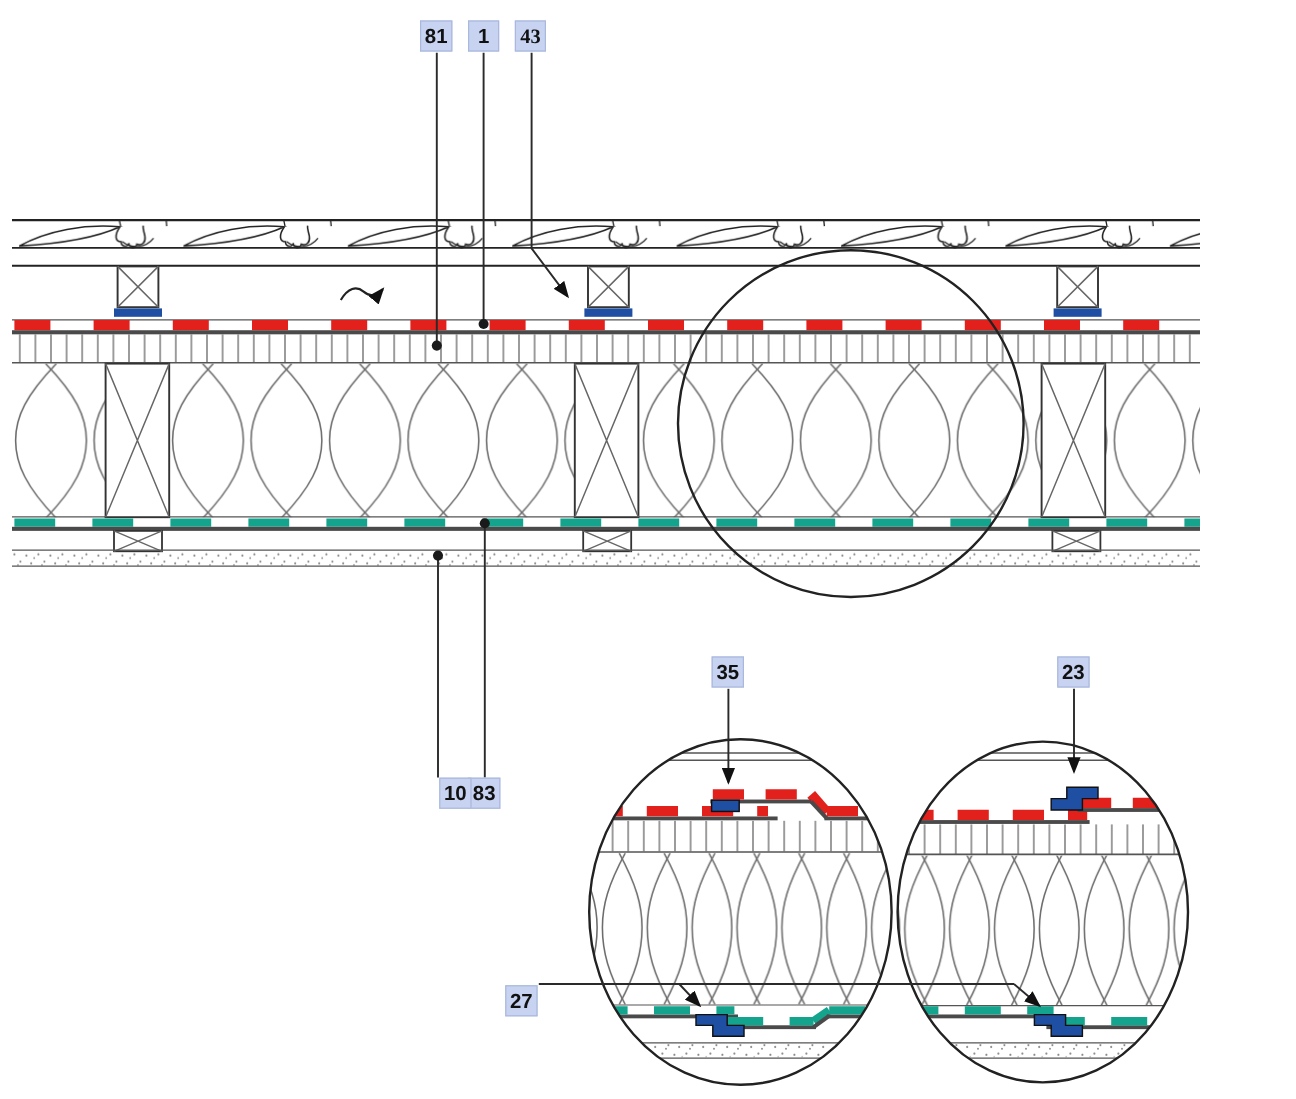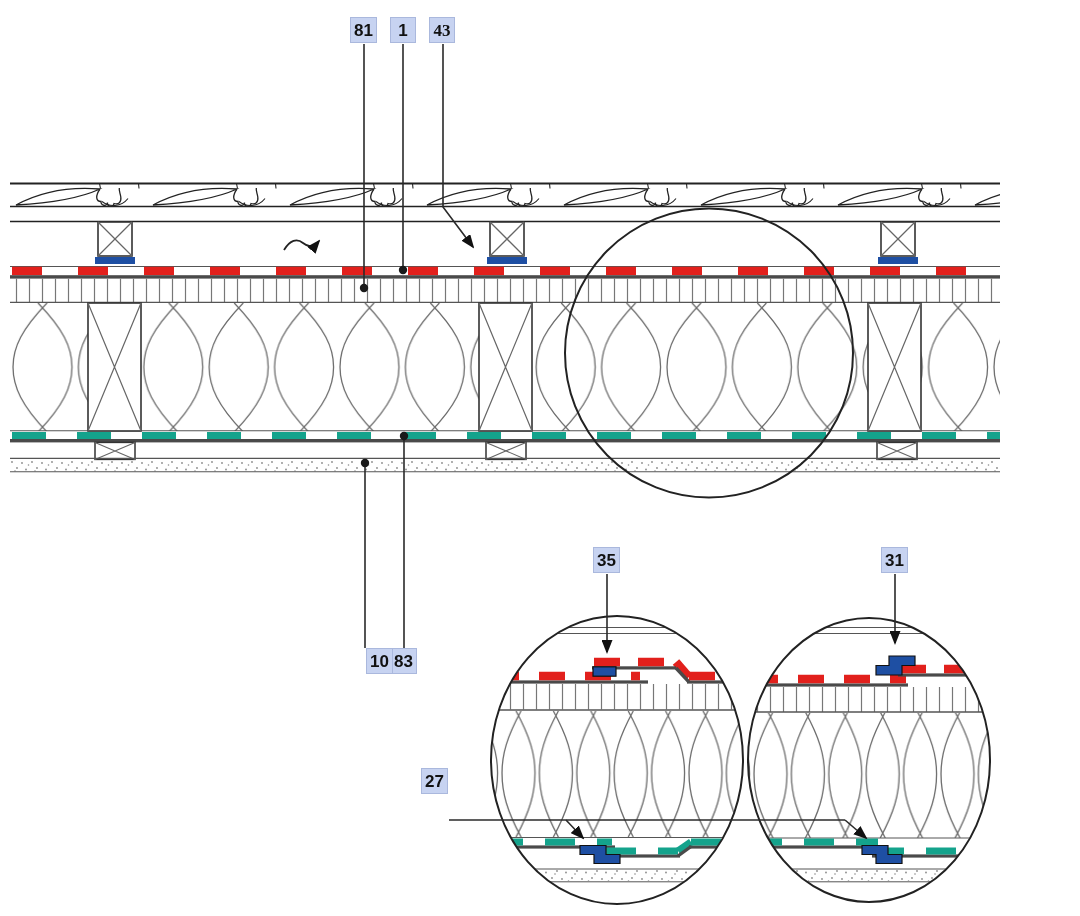--- a/index.html
+++ b/index.html
@@ -270,16 +270,16 @@
     </g>
   </g>
 </svg>
 
 <div class="callout" style="left:350px;top:17px;">81</div>
 <div class="callout" style="left:390px;top:17px;">1</div>
 <div class="callout" style="left:429px;top:17px;font-family:Liberation Serif, serif;">43</div>
 <div class="callout" style="left:351px;top:648px;margin-left:39px;">83</div>
 <div class="callout" style="left:366px;top:648px;">10</div>
 <div class="callout" style="left:593px;top:547px;">35</div>
-<div class="callout" style="left:881px;top:547px;">31</div>
-<div class="callout" style="left:421px;top:768px;">27</div>
+<div class="callout" style="left:881px;top:547px;">23</div>
+<div class="callout" style="left:421px;top:821px;">27</div>
 
 </div>
 
 </body></html>

